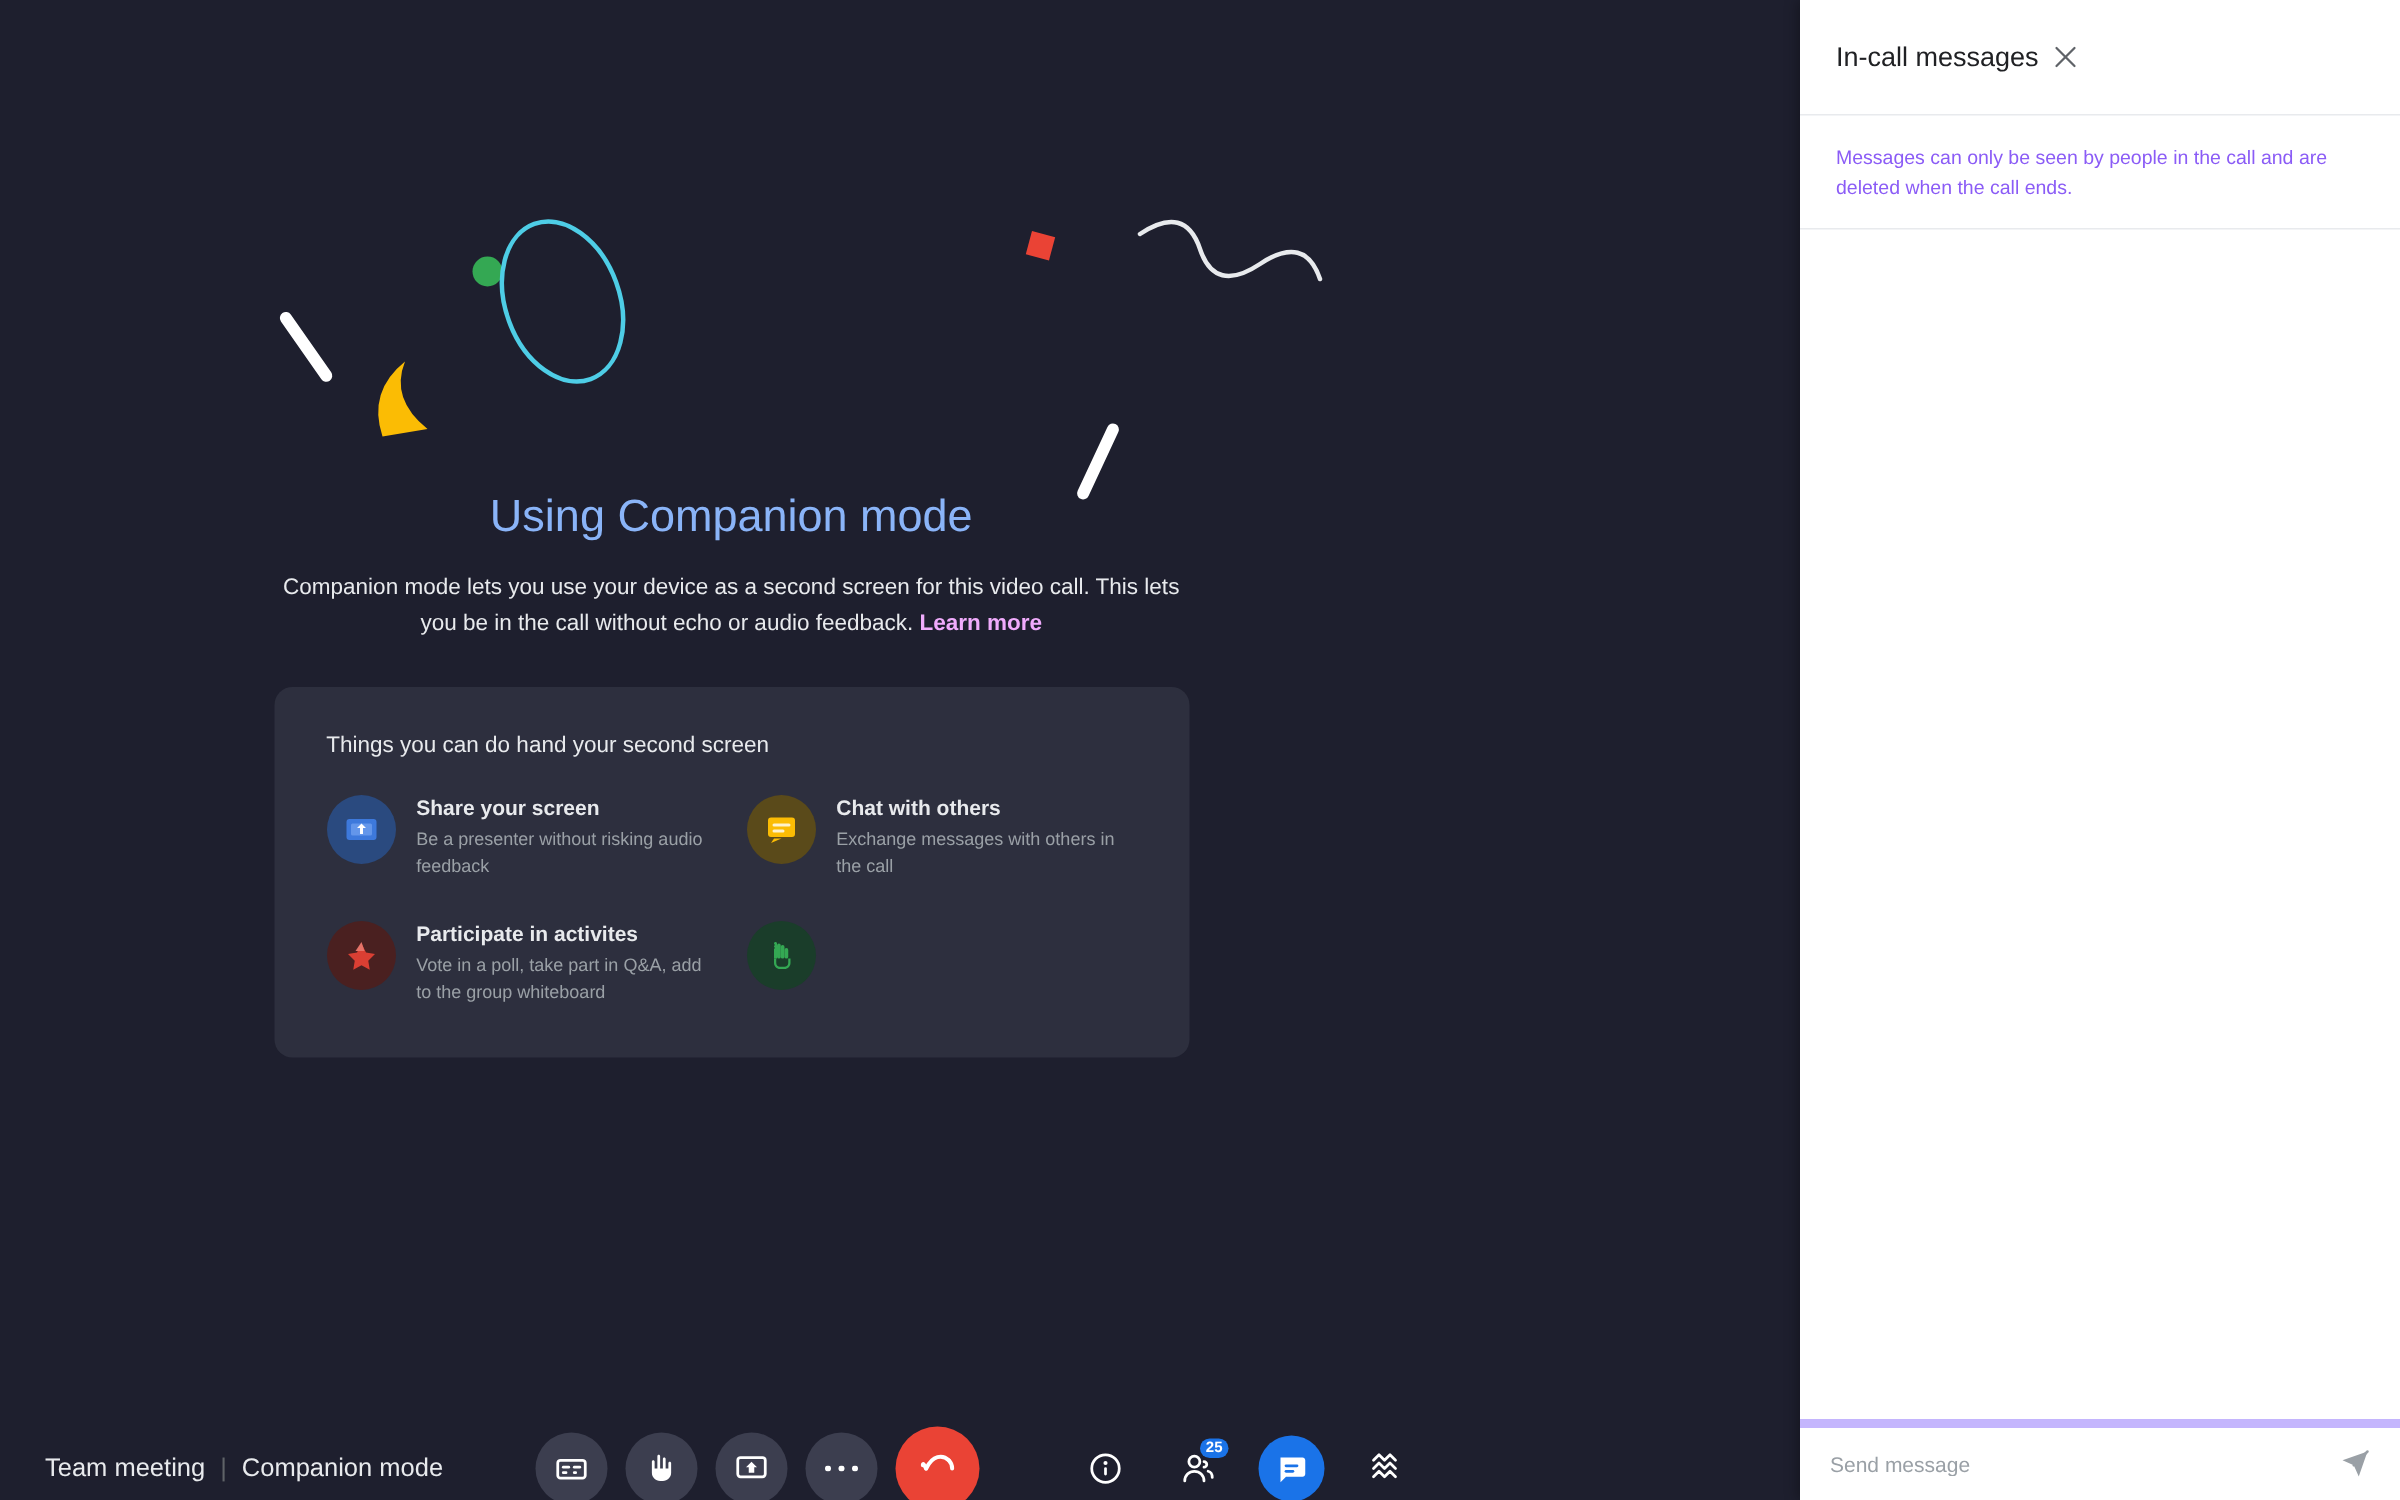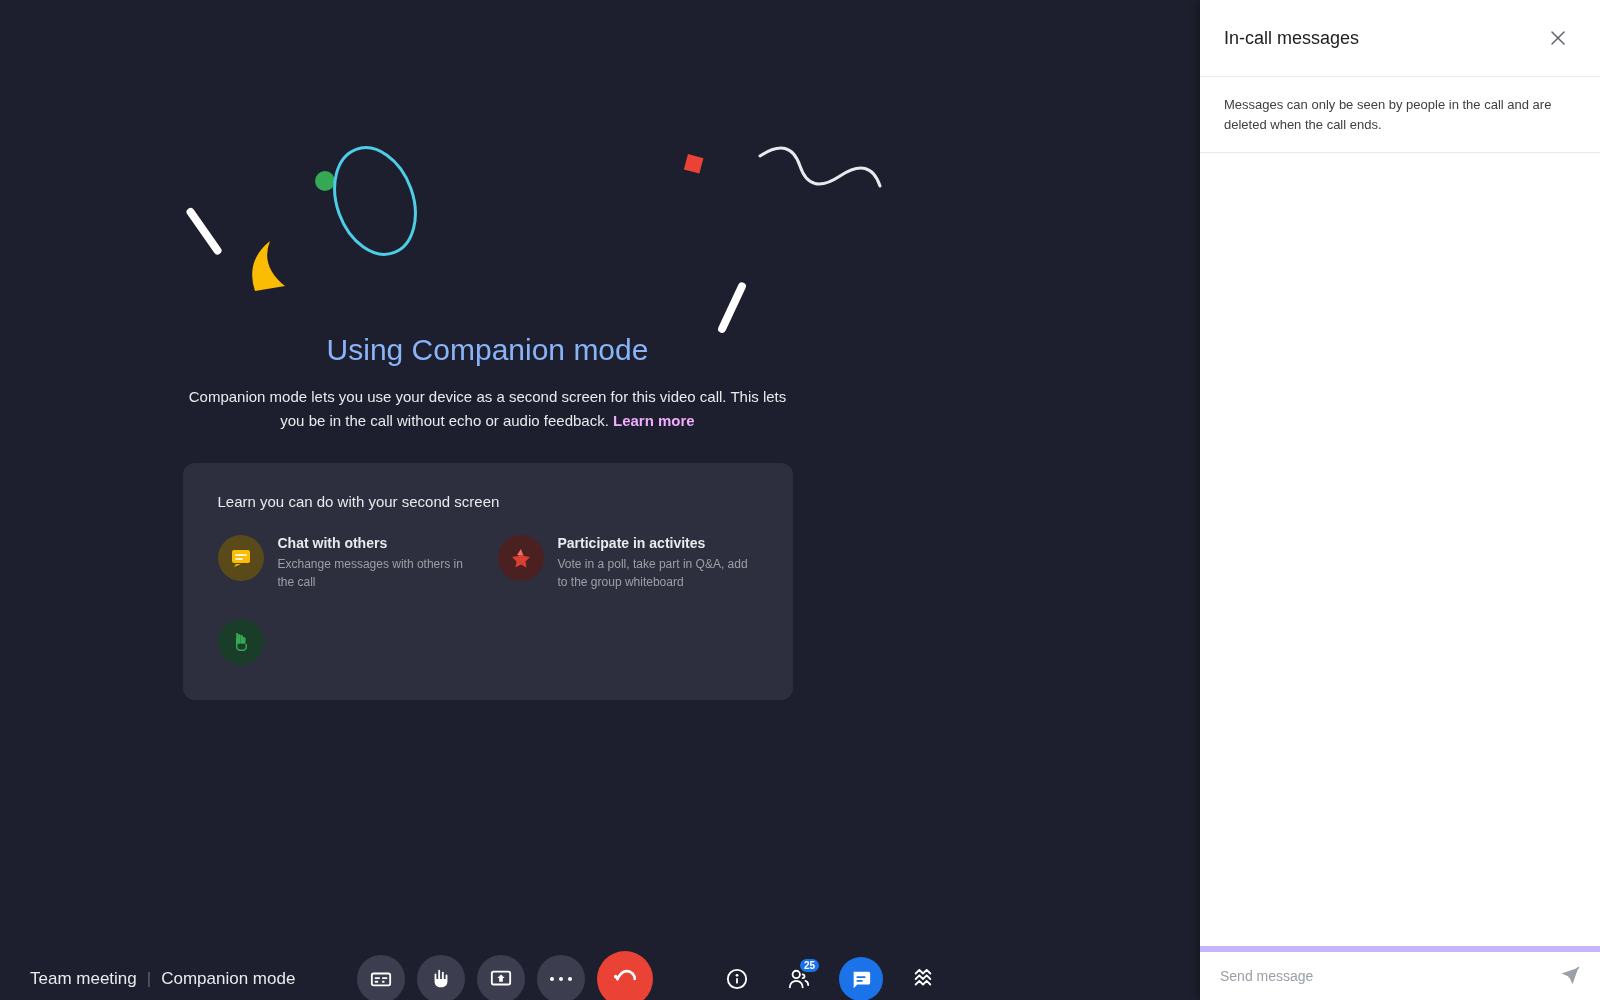--- a/index.html
+++ b/index.html
@@ -209,21 +209,20 @@
       height: 1000px;
       background: #fff;
       display: flex;
       flex-direction: column;
       box-shadow: -2px 0 8px rgba(0,0,0,0.3);
     }
 
     .panel-header {
       display: flex;
       align-items: center;
-      justify-content: space-between;
       padding: 20px 24px;
       border-bottom: 1px solid #e8eaed;
     }
 
     .panel-title {
       font-size: 18px;
       font-weight: 500;
       color: #202124;
     }
 
@@ -237,21 +236,21 @@
       display: flex;
       align-items: center;
       justify-content: center;
       color: #5f6368;
       font-size: 18px;
     }
 
     .panel-notice {
       padding: 18px 24px;
       font-size: 13px;
-      color: #404040;
+      color: #8b5cf6;
       line-height: 1.5;
       border-bottom: 1px solid #e8eaed;
     }
 
     .panel-messages {
       flex: 1;
       overflow-y: auto;
     }
 
     .panel-input-area {
@@ -320,23 +319,36 @@
 
   <div class="companion-card">
     <div class="companion-title">Using Companion mode</div>
     <div class="companion-description">
       <span>Companion mode lets you use your device as a second screen for this video call. This lets you be in the call without echo or audio feedback.</span>
       <a href="#">Learn more</a>
     </div>
   </div>
 
   <div class="second-screen-card">
-    <div class="second-screen-title">Learn you can do with your second screen</div>
+    <div class="second-screen-title">Things you can do hand your second screen</div>
     <div class="features-grid">
 
+      <div class="feature-item">
+        <div class="feature-icon" style="background:#2a4a7f;">
+          <svg width="24" height="24" viewBox="0 0 24 24" fill="none">
+            <rect x="2" y="5" width="20" height="14" rx="2" fill="#4285f4" opacity="0.8"></rect>
+            <rect x="5" y="8" width="14" height="8" rx="1" fill="#8ab4f8" opacity="0.5"></rect>
+            <path d="M12 8 L15 11 L13 11 L13 15 L11 15 L11 11 L9 11 Z" fill="white"></path>
+          </svg>
+        </div>
+        <div class="feature-text">
+          <div class="feature-title">Share your screen</div>
+          <div class="feature-desc">Be a presenter without risking audio feedback</div>
+        </div>
+      </div>
 
       <div class="feature-item">
         <div class="feature-icon" style="background:#5a4a1a;">
           <svg width="24" height="24" viewBox="0 0 24 24" fill="none">
             <rect x="3" y="4" width="18" height="13" rx="2" fill="#fbbc04"></rect>
             <path d="M7 18 L5 21 L12 18 Z" fill="#fbbc04"></path>
             <rect x="6" y="8" width="12" height="2" rx="1" fill="white" opacity="0.8"></rect>
             <rect x="6" y="12" width="8" height="2" rx="1" fill="white" opacity="0.8"></rect>
           </svg>
         </div>

